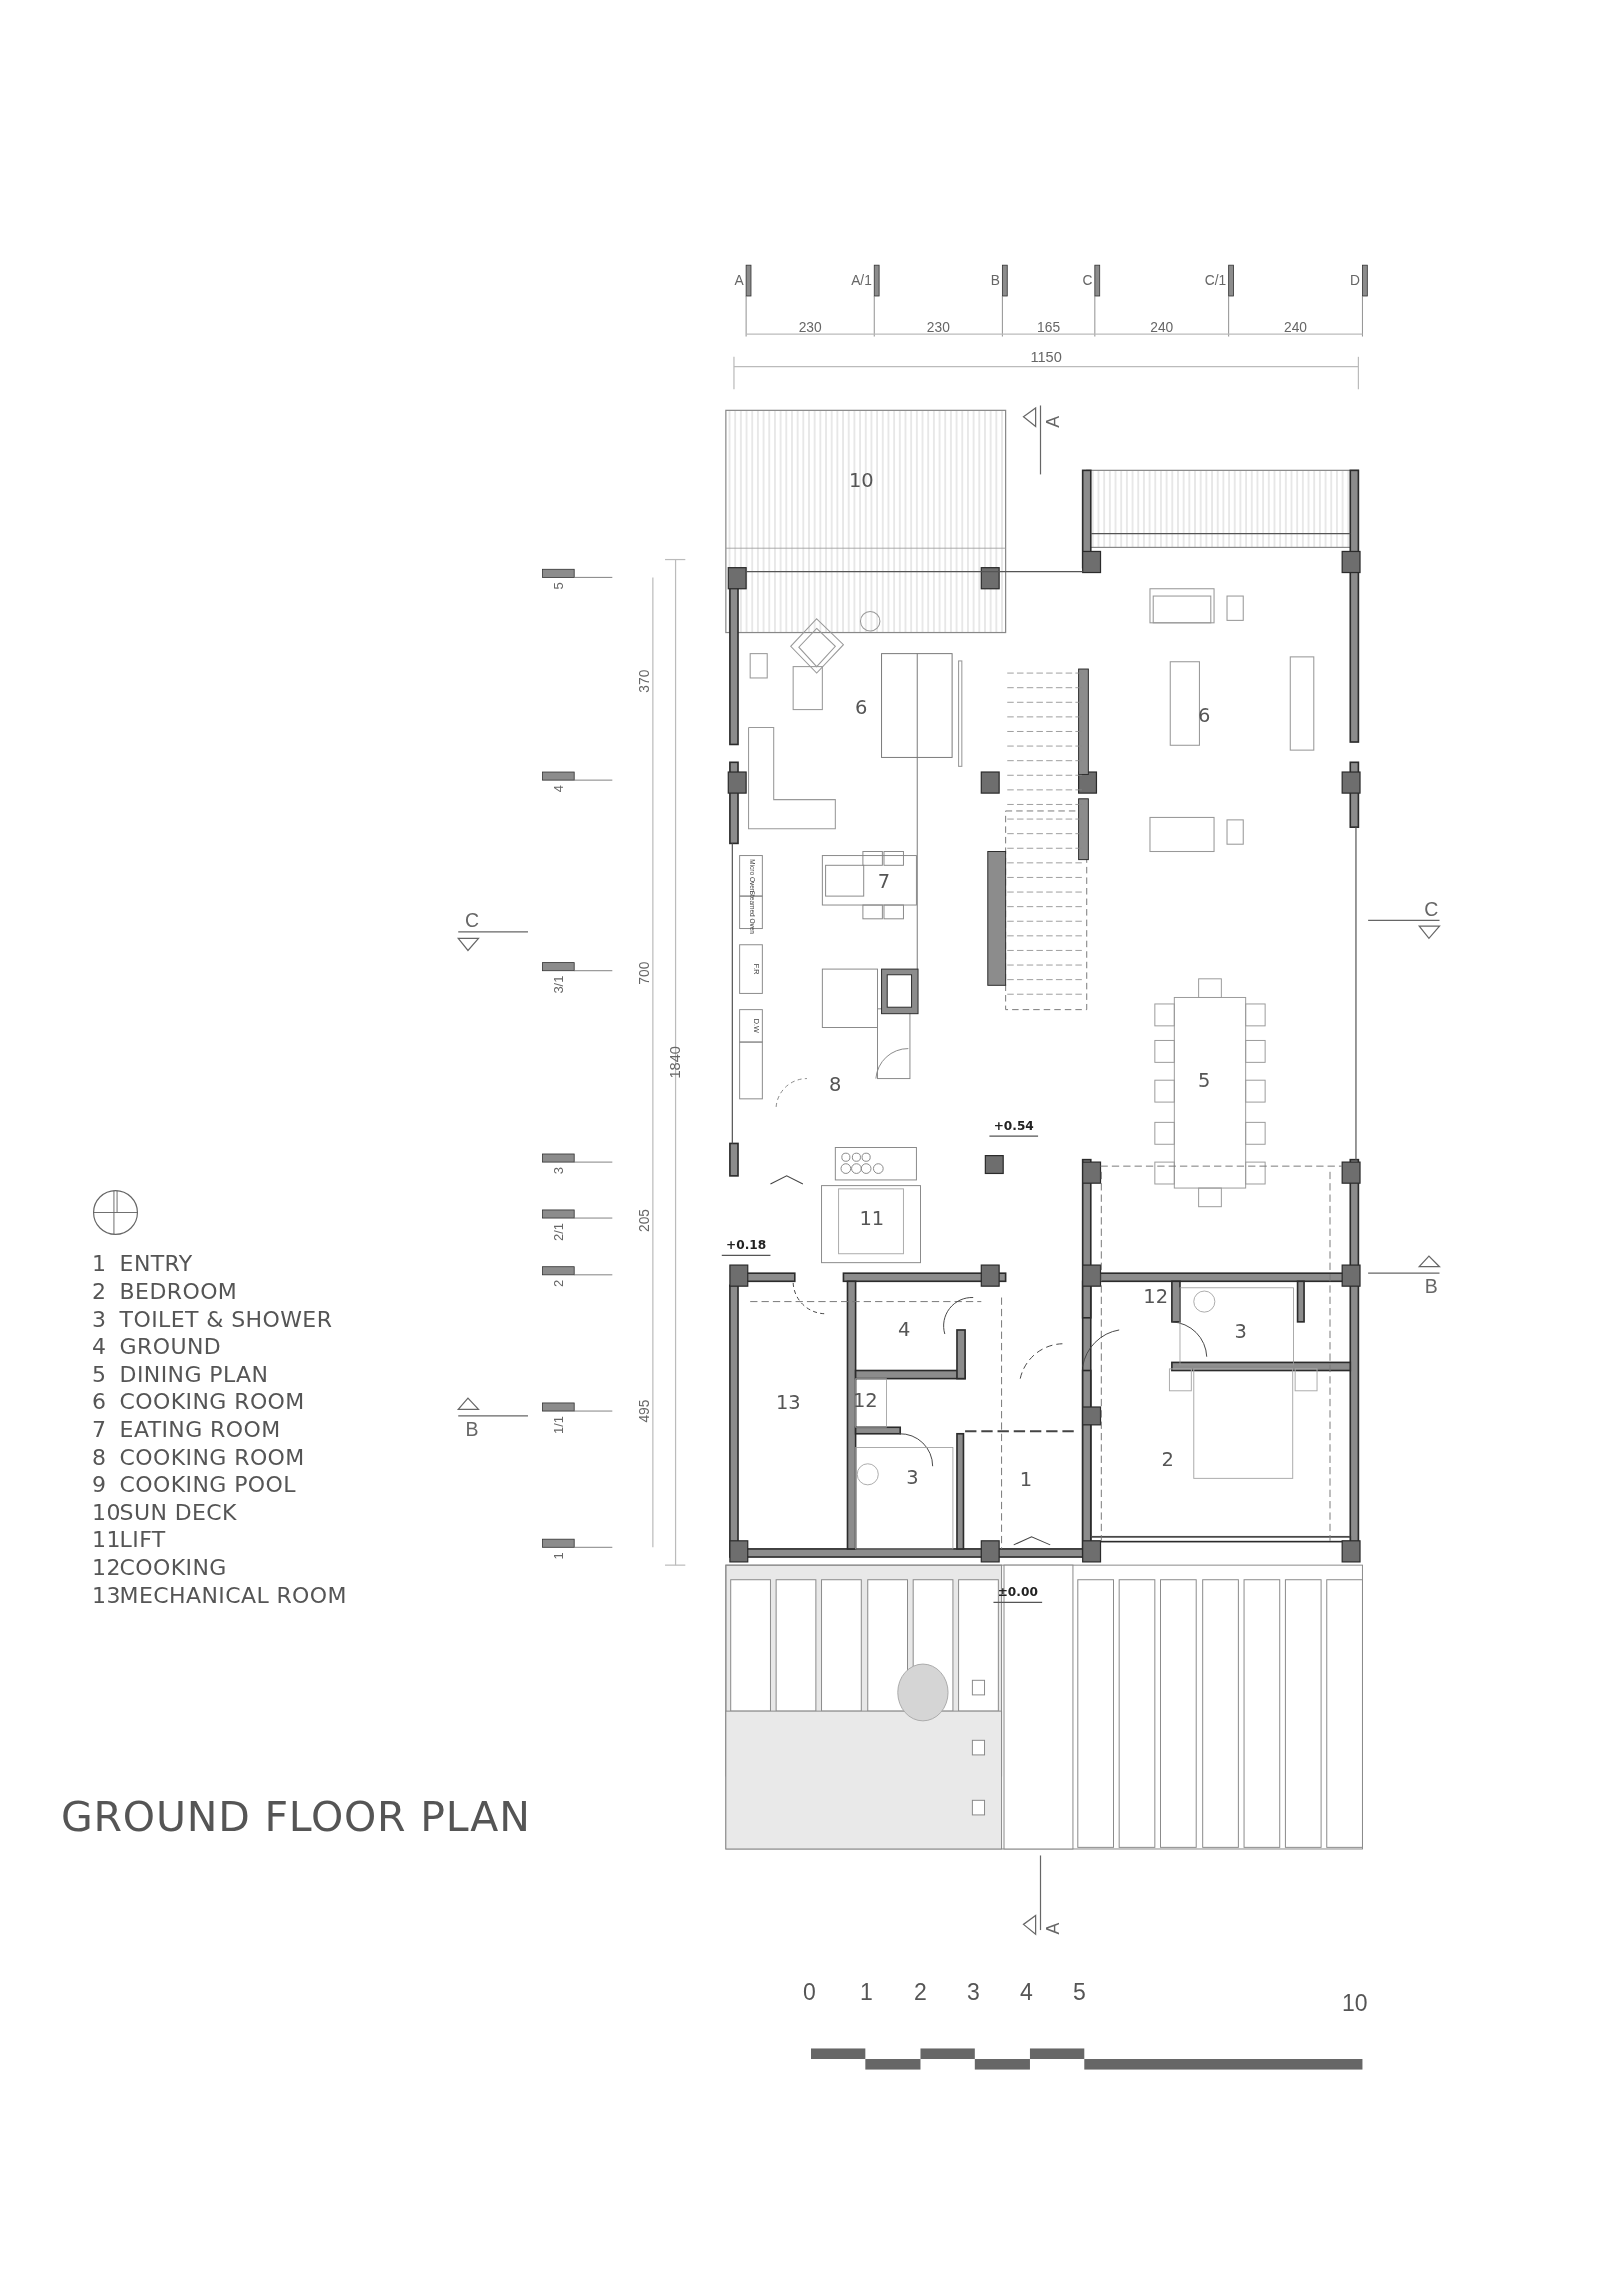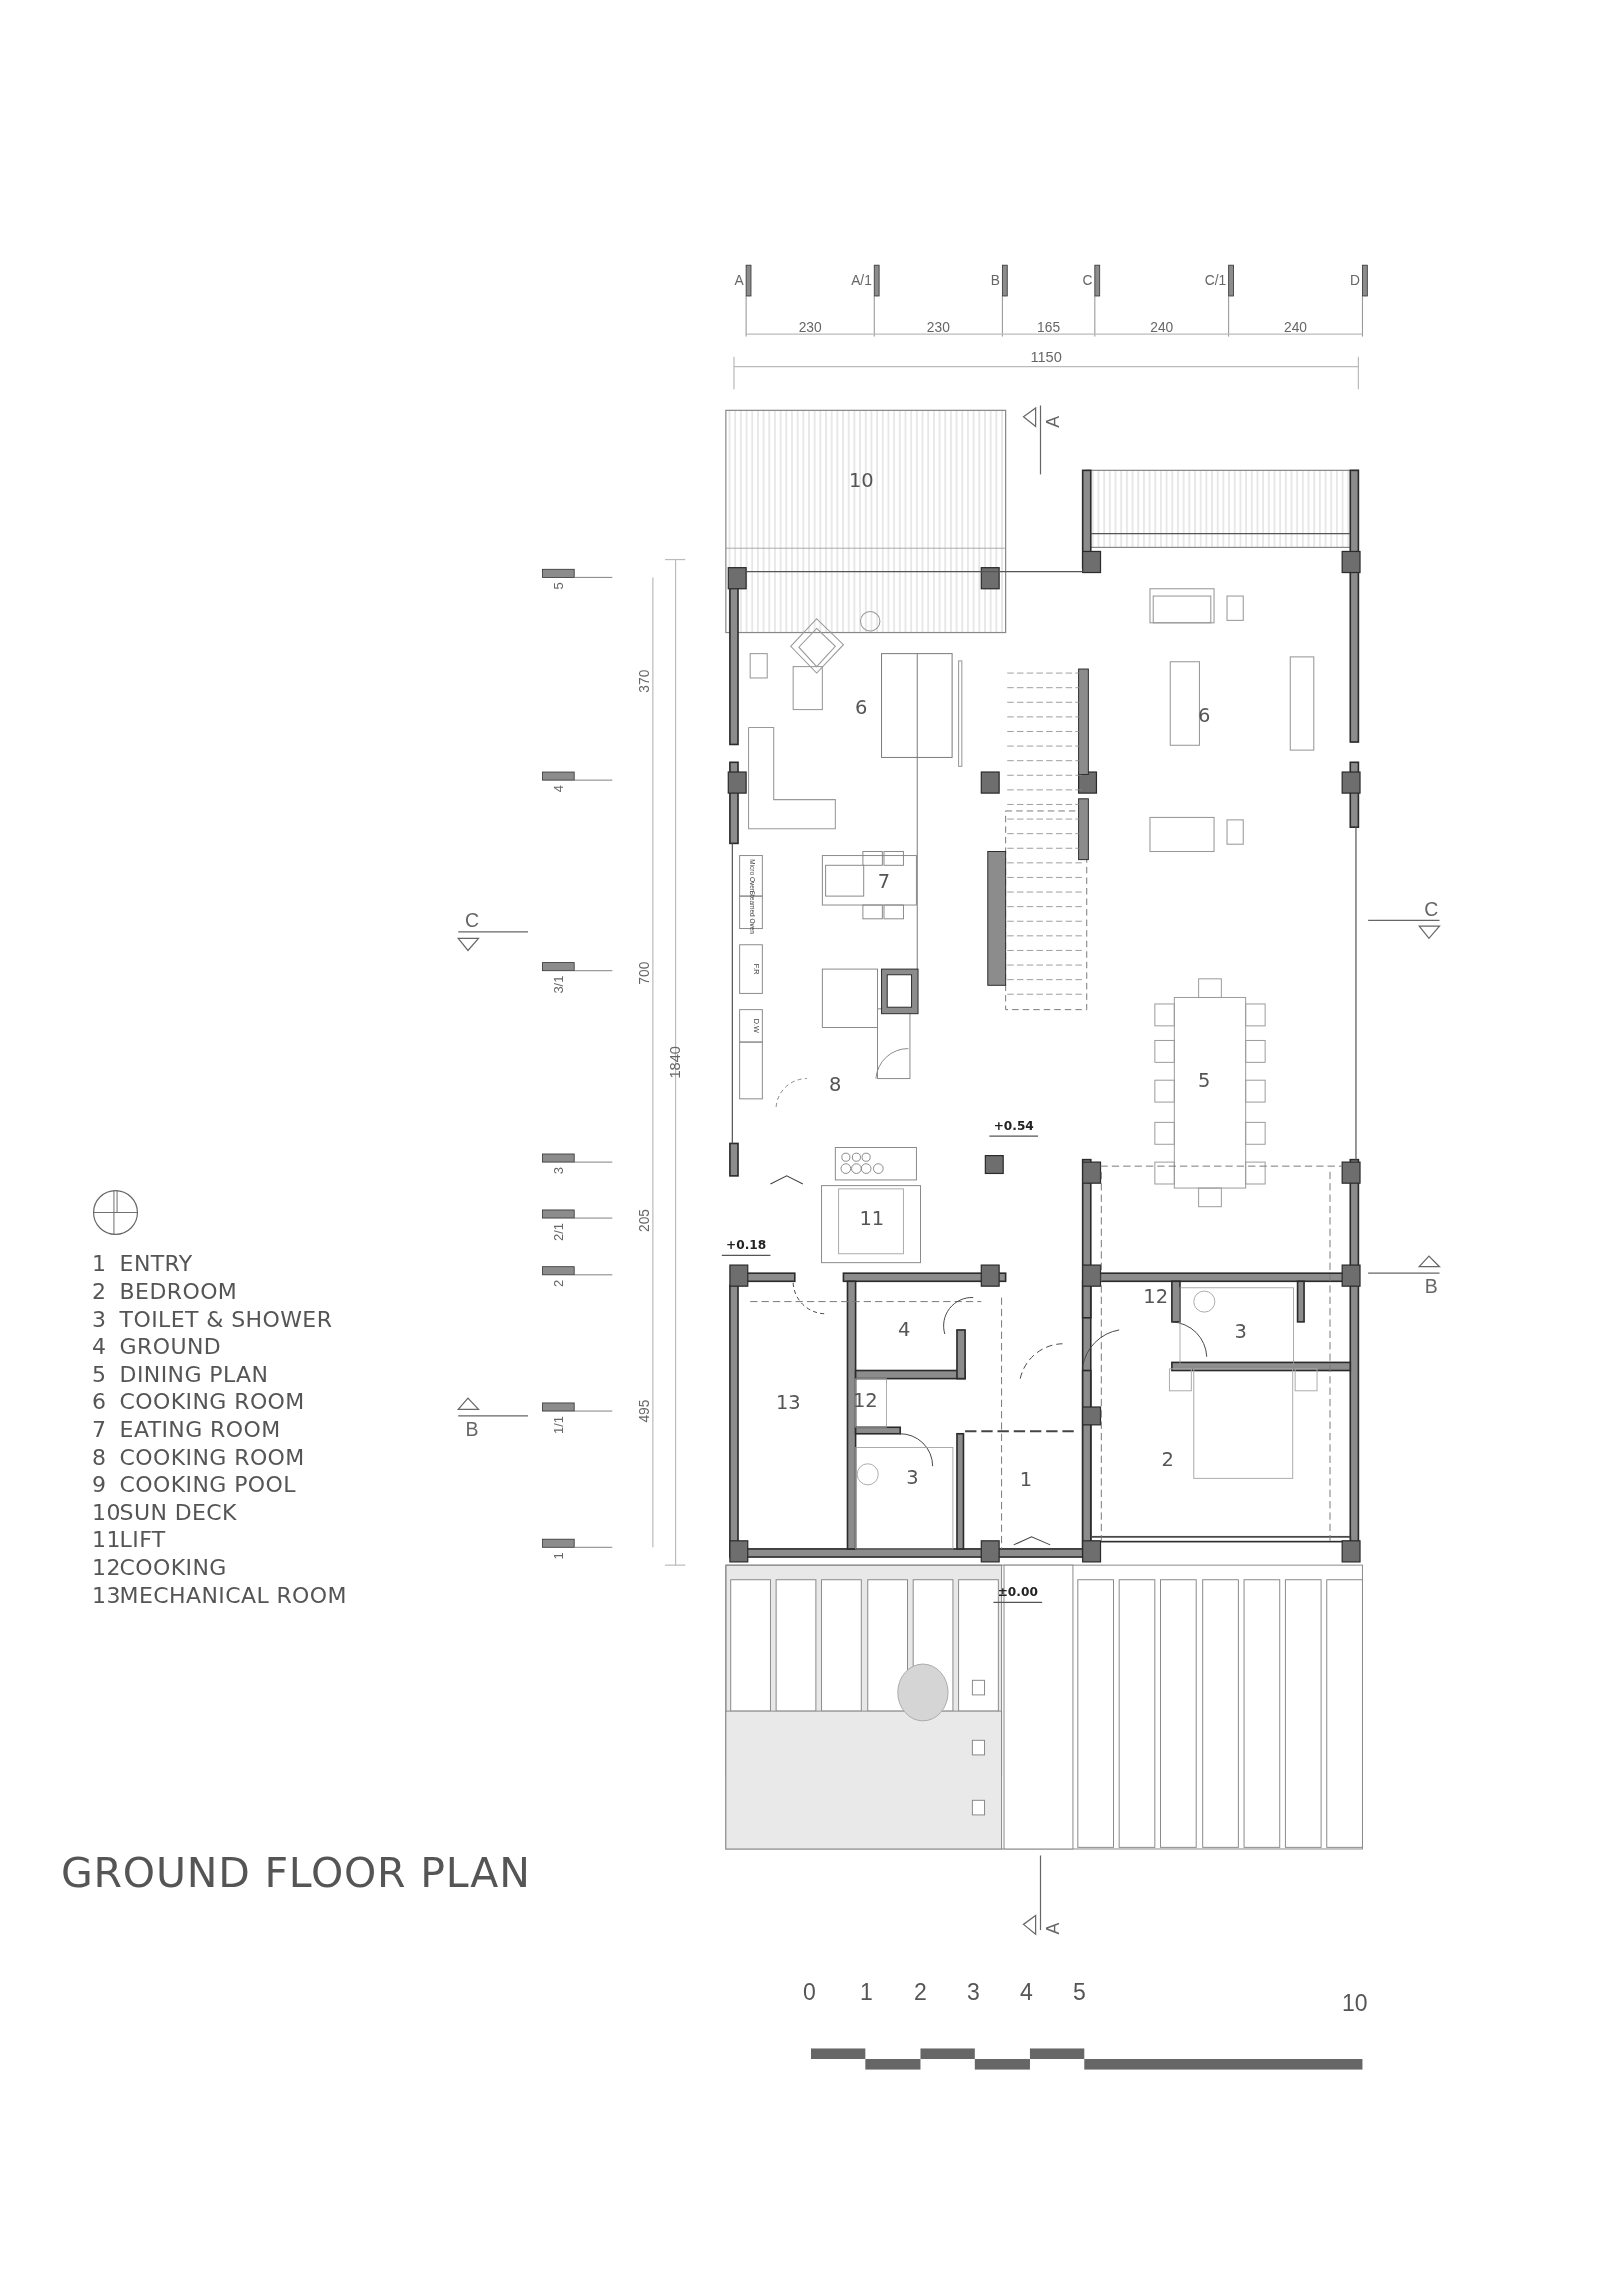--- a/index.html
+++ b/index.html
@@ -3,21 +3,21 @@
 <meta charset="utf-8">
 <style>
   html,body{margin:0;padding:0;background:#fff;}
   body{width:1622px;height:2295px;position:relative;overflow:hidden;font-family:"DejaVu Sans",sans-serif;color:#555;}
   #plan{position:absolute;left:0;top:0;}
   .legend{position:absolute;left:63px;top:1189px;margin-left:29px;}
   .north{width:47px;height:47px;}
   .legend-list{list-style:none;margin:11.4px 0 0 0;padding:0;}
   .legend-list li{font-size:22px;line-height:27.6px;letter-spacing:0.4px;color:#555;white-space:nowrap;}
   .legend-list .num{display:inline-block;width:27.6px;}
-  .title{position:absolute;left:61px;top:1849px;font-size:41px;letter-spacing:0.8px;color:#555;}
+  .title{position:absolute;left:61px;top:1793px;font-size:41px;letter-spacing:0.8px;color:#555;}
   .scale{position:absolute;left:803px;top:1979px;width:568px;height:57px;}
   .scale .tick{position:absolute;top:0;font-size:23px;color:#555;font-family:"Liberation Sans",sans-serif;}
 </style>
 </head>
 <body>
 
 <svg id="plan" width="1622" height="2295" viewBox="0 0 2000 2830" xmlns="http://www.w3.org/2000/svg">
   <defs>
     <pattern id="deck" width="7" height="10" patternUnits="userSpaceOnUse">
       <rect width="7" height="10" fill="#fff"></rect>

